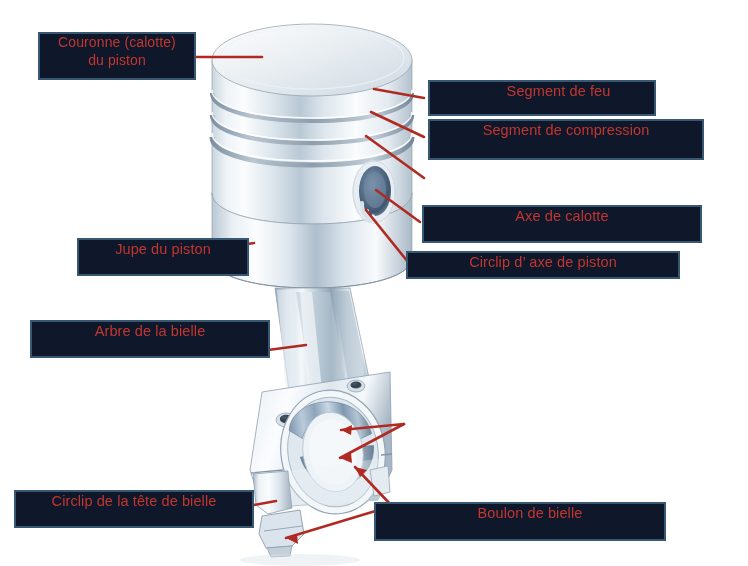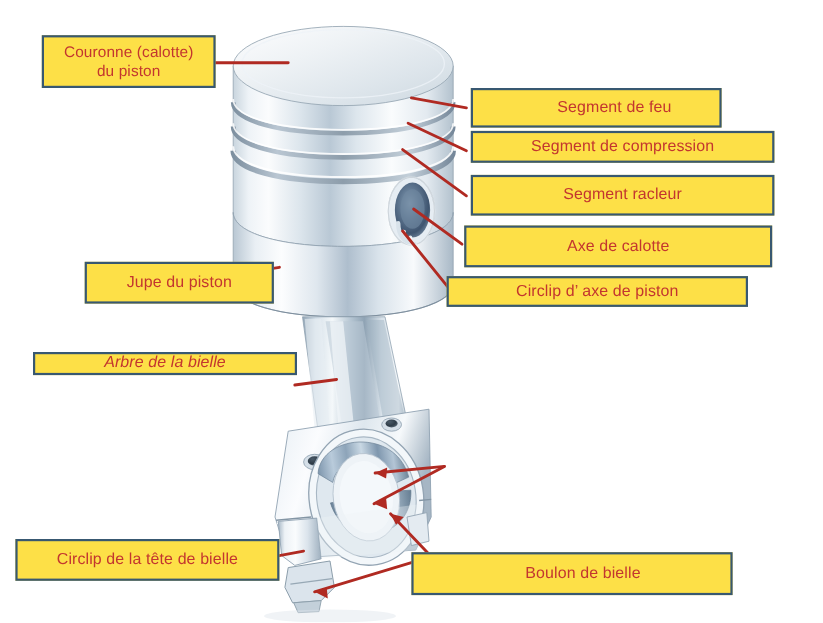--- a/index.html
+++ b/index.html
@@ -23,24 +23,24 @@
   }
   #leaders {
     position: absolute;
     left: 0; top: 0;
     width: 748px; height: 566px;
     pointer-events: none;
   }
   .label-box {
     position: absolute;
     box-sizing: border-box;
-    background: #fde047;
+    background: #0f172a;
     border: 2px solid #385871;
     display: flex;
-    align-items: center;
+    align-items: flex-start;
     justify-content: center;
     text-align: center;
     color: #c3362f;
     font-size: 14.5px;
     line-height: 1.25;
     letter-spacing: .1px;
     z-index: 5;
   }
   .label-box.two-line { font-size: 14px; }
 </style>
@@ -248,30 +248,29 @@
 
   <div class="label-box two-line" style="left:38px;  top:32px;  width:158px; height:48px;">
     <span>
       <span>Couronne (calotte)</span><br>
       <span>du piston</span>
     </span>
   </div>
 
   <div class="label-box" style="left:428px; top:80px;  width:228px; height:36px;padding-left:33px;">Segment de feu</div>
 
-  <div class="label-box" style="left:428px; top:119px; width:276px; height:29px;">Segment de compression</div>
-
-  <div class="label-box" style="left:428px; top:159px; width:276px; height:37px;">Segment racleur</div>
+  <div class="label-box" style="left:428px; top:119px; width:276px; height:41px;">Segment de compression</div>
+
 
   <div class="label-box" style="left:422px; top:205px; width:280px; height:38px;">Axe de calotte</div>
 
   <div class="label-box" style="left:406px; top:251px; width:274px; height:28px;">Circlip d’ axe de piston</div>
 
   <div class="label-box" style="left:32px;  top:238px; width:172px; height:38px;margin-left:45px;">Jupe du piston</div>
 
-  <div class="label-box" style="left:30px;  top:320px; width:240px; height:21px;font-style:italic;">Arbre de la bielle</div>
+  <div class="label-box" style="left:30px;  top:320px; width:240px; height:38px;">Arbre de la bielle</div>
 
 
   <div class="label-box" style="left:14px;  top:490px; width:240px; height:38px;">Circlip de la tête de bielle</div>
 
   <div class="label-box" style="left:374px; top:502px; width:292px; height:39px;padding-left:20px;">Boulon de bielle</div>
 
 </div>
 
 </body></html>

